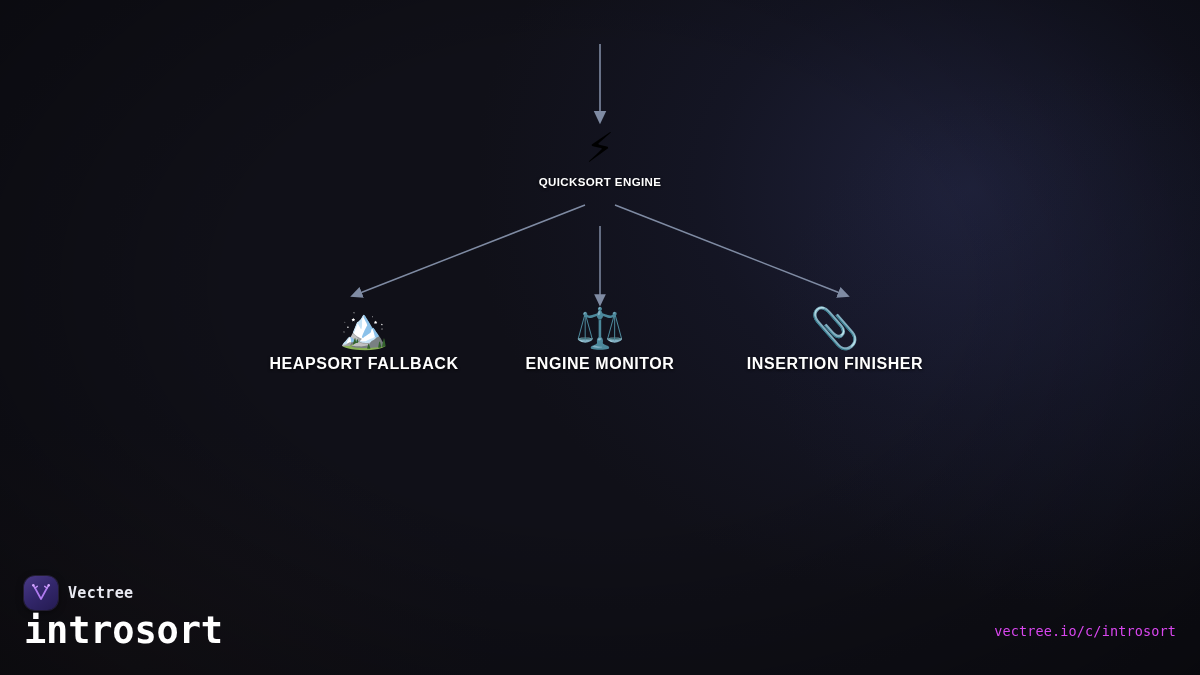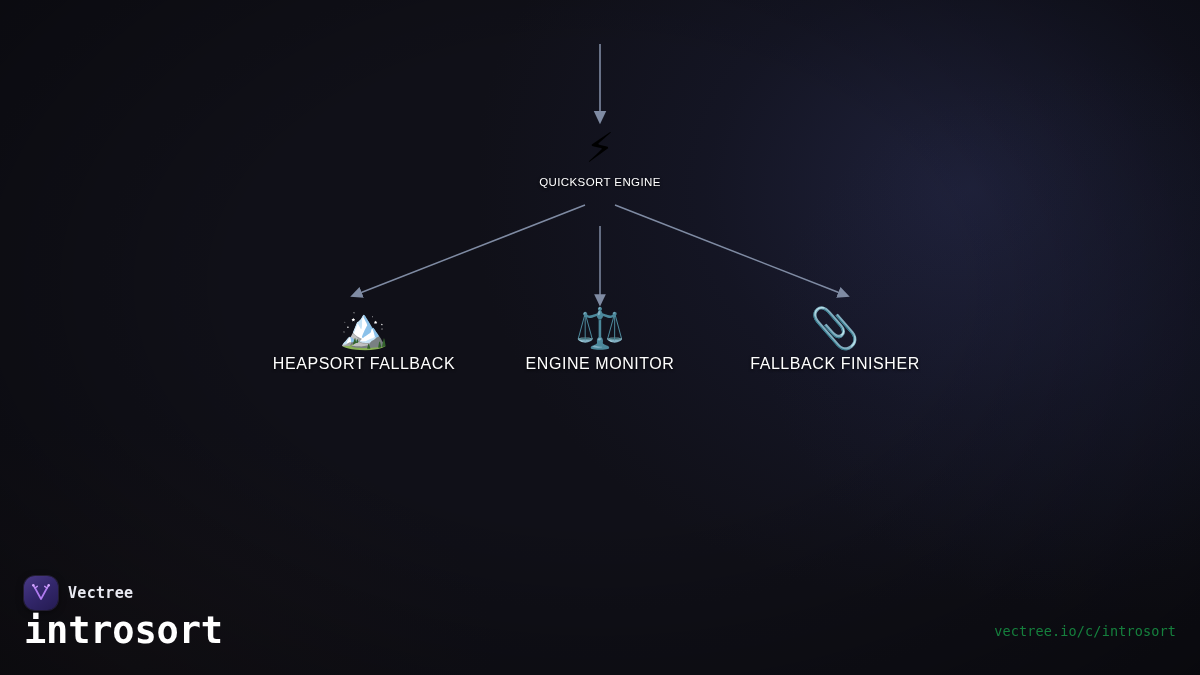--- a/index.html
+++ b/index.html
@@ -74,21 +74,21 @@
     transform: translateX(-50%);
   }
   .node-icon {
     line-height: 1;
     text-align: center;
     font-family: "DejaVu Sans", sans-serif;
   }
   .node-label {
     margin-top: 7px;
     color: #ffffff;
-    font-weight: normal;
+    font-weight: bold;
     letter-spacing: 0.035em;
     white-space: nowrap;
     text-shadow: 0 1px 3px rgba(0,0,0,0.85);
   }
   .node-root .node-icon { font-size: 41px; }
   .node-root .node-label { font-size: 11.5px; }
   .node-child .node-icon { font-size: 40px; }
   .node-child .node-label { font-size: 16px; }
 
   
@@ -125,21 +125,21 @@
     font-family: "DejaVu Sans Mono", monospace;
     font-size: 37px;
     font-weight: bold;
     letter-spacing: -0.005em;
     line-height: 1;
   }
   .footer-url {
     position: absolute;
     right: 24px;
     top: 623px;
-    color: #15803d;
+    color: #d946ef;
     font-family: "DejaVu Sans Mono", monospace;
     font-size: 13.5px;
     letter-spacing: 0.01em;
     text-align: center;
   }
 </style>
 </head>
 <body>
 
 <div class="stage">
@@ -176,21 +176,21 @@
     <div class="node-label">HEAPSORT FALLBACK</div>
   </div>
 
   <div class="node node-child" style="left:600px; top:308px;">
     <div class="node-icon">⚖️</div>
     <div class="node-label">ENGINE MONITOR</div>
   </div>
 
   <div class="node node-child" style="left:835px; top:308px;">
     <div class="node-icon">📎</div>
-    <div class="node-label">FALLBACK FINISHER</div>
+    <div class="node-label">INSERTION FINISHER</div>
   </div>
 
   <div class="footer-brand">
     <div class="brand-logo">
       <svg width="22" height="22" viewBox="0 0 22 22" xmlns="http://www.w3.org/2000/svg">
         <path d="M5 6 L11 17 L17 6" fill="none" stroke="#b07bf0" stroke-width="1.7" stroke-linecap="round" stroke-linejoin="round"></path>
         <path d="M5 6 L3.4 3.6 M5 6 L7.3 4.4" fill="none" stroke="#c08ef5" stroke-width="1.5" stroke-linecap="round"></path>
         <path d="M17 6 L18.6 3.6 M17 6 L14.7 4.4" fill="none" stroke="#c08ef5" stroke-width="1.5" stroke-linecap="round"></path>
         <circle cx="3.3" cy="3.3" r="1.25" fill="#d4a6ff"></circle>
         <circle cx="18.7" cy="3.3" r="1.25" fill="#d4a6ff"></circle>

